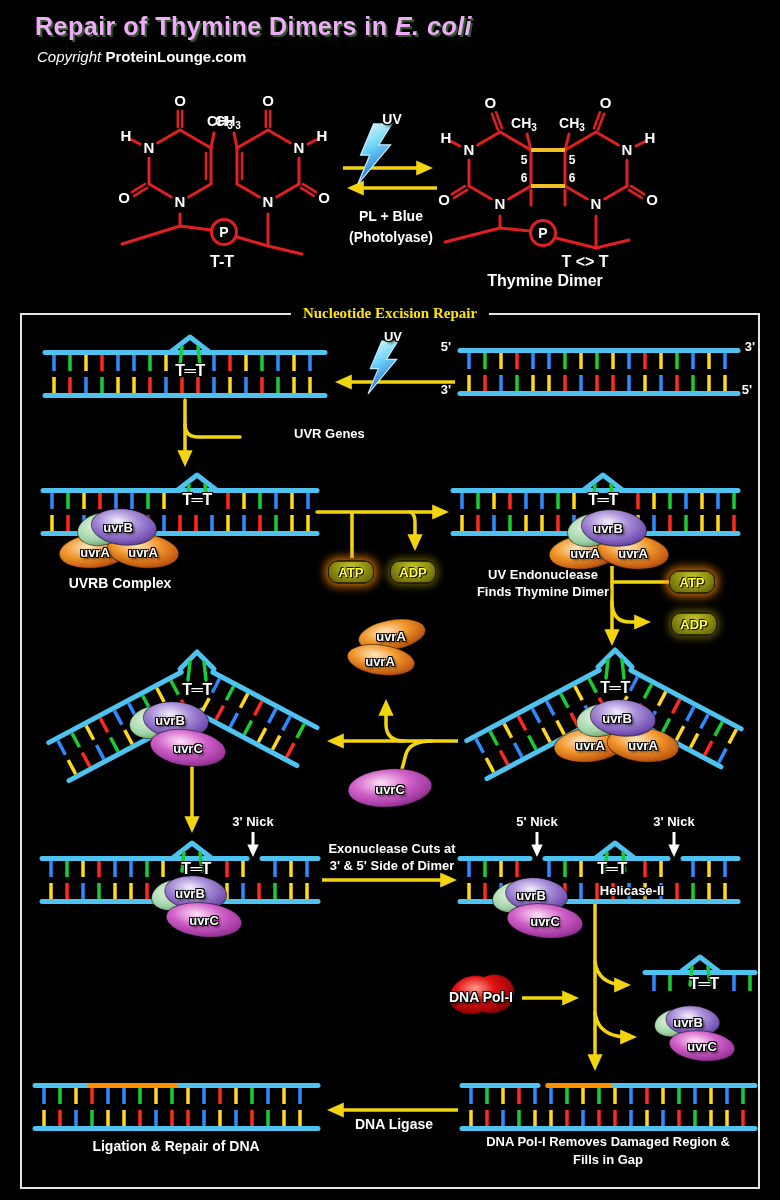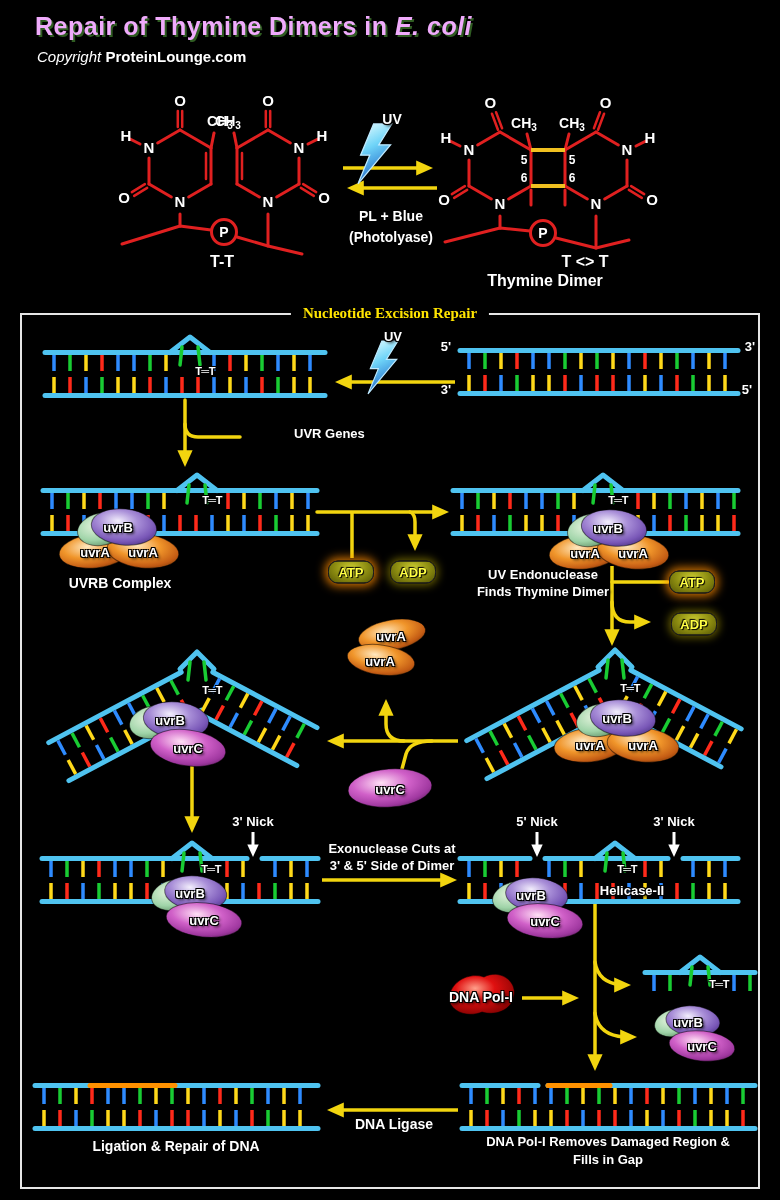--- a/index.html
+++ b/index.html
@@ -9,21 +9,21 @@
   .panel{position:absolute;border:2px solid #e6e6e6;background:transparent;}
   .ptitle{position:absolute;left:50%;top:-10px;transform:translateX(-50%);background:#000;
           padding:0 12px;color:#ffe400;font-size:15px;font-weight:bold;white-space:nowrap;}
   .main-title{position:absolute;left:35px;top:12px;font-size:25px;font-weight:bold;color:#f0abfc;
           text-shadow:2px 2px 0 #2f5c22,3px 3px 2px #000;letter-spacing:.5px;white-space:nowrap;}
   .copyright{position:absolute;left:37px;top:48px;font-size:15px;color:#fff;white-space:nowrap;}
   .copyright .b{font-weight:bold;}
   .t{position:absolute;transform:translate(-50%,-50%);color:#fff;font-weight:bold;font-size:13px;
      white-space:nowrap;text-shadow:-1px -1px 0 #000,1px -1px 0 #000,-1px 1px 0 #000,1px 1px 0 #000,2px 2px 3px rgba(0,0,0,.9);}
   .tl{transform:translate(0,-50%);margin-left:48px;}
-  .f11{font-size:11px;letter-spacing:-.5px;margin-left:15px;}
+  .f11{font-size:16px;letter-spacing:-.5px;}
   .f14{font-size:14px;}
   .f16{font-size:16px;}
   .badge{position:absolute;transform:translate(-50%,-50%);width:44px;height:21px;border-radius:10px;
      background:radial-gradient(ellipse at 50% 30%,#caca30 0%,#8a8a10 55%,#555505 100%);
      color:#ffff45;font-weight:bold;font-size:13px;line-height:21px;text-align:center;
      text-shadow:1px 1px 1px #000,-1px -1px 1px #000;border:1px solid #222;}
   .atp{box-shadow:0 0 10px 3px rgba(255,140,0,.8);}
   .adp{box-shadow:0 0 8px 2px rgba(210,190,0,.5);}
 </style>
 </head>

